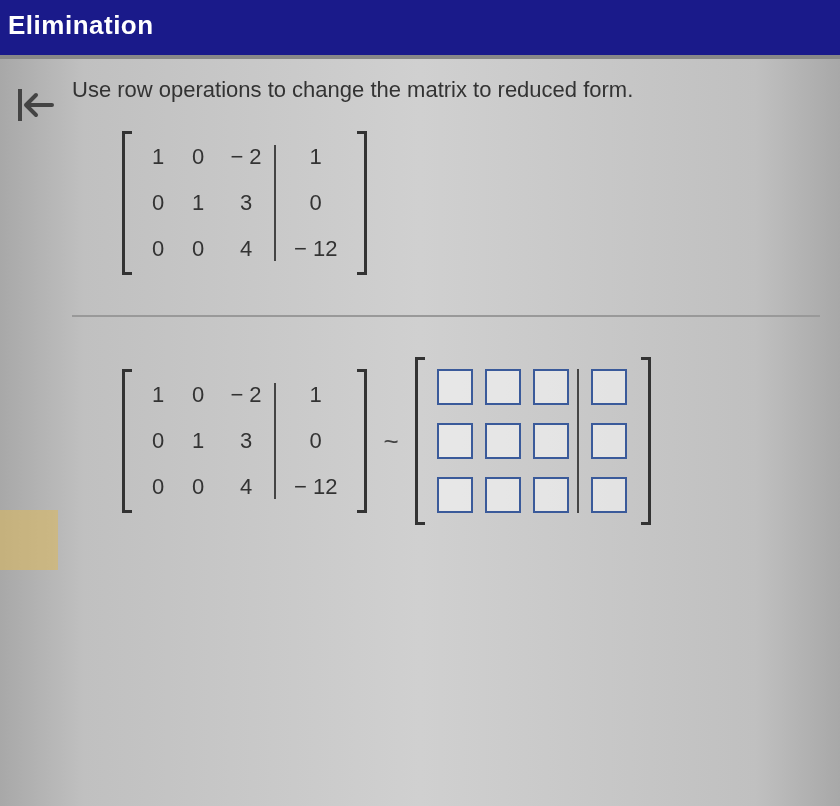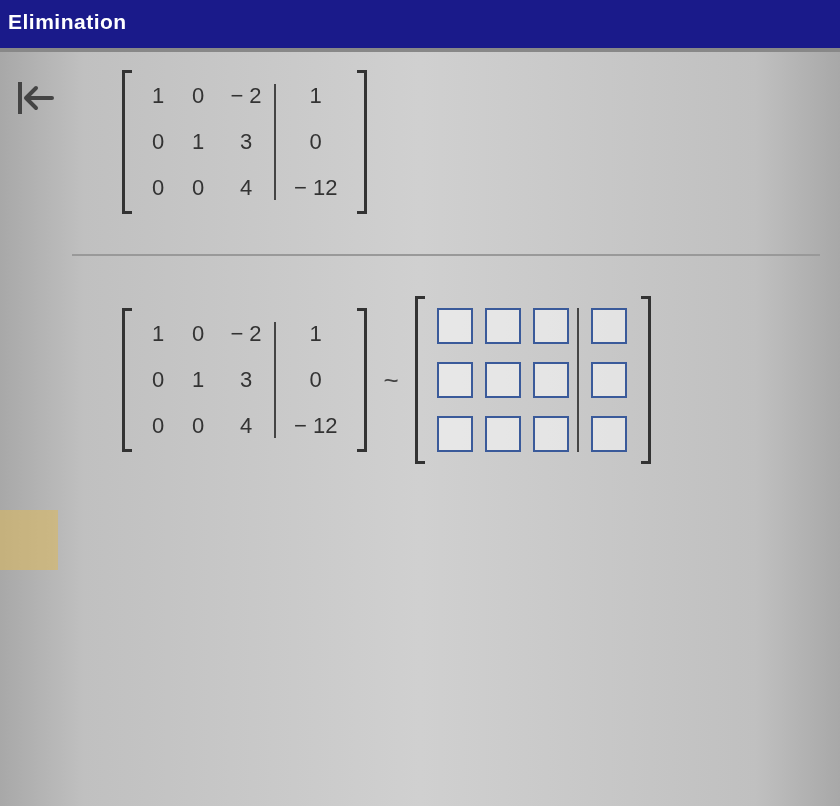--- a/index.html
+++ b/index.html
@@ -7,21 +7,21 @@
     width: 840px;
     height: 806px;
     font-family: Arial, Helvetica, sans-serif;
     background: linear-gradient(90deg, #a8a8a8 0%, #c0c0c0 10%, #d0d0d0 50%, #c0c0c0 90%, #a8a8a8 100%);
     overflow: hidden;
   }
   .header {
     background: #1a1a8a;
     color: #fff;
     font-weight: bold;
-    font-size: 21px;
+    font-size: 26px;
     padding: 10px 8px 14px 8px;
     letter-spacing: 0.5px;
   }
   .content {
     display: flex;
     border-top: 4px solid #888;
     padding-top: 18px;
   }
   .leftcol {
     width: 72px;
@@ -135,20 +135,21 @@
   <div class="leftcol">
     <div class="back-btn">
       <svg viewBox="0 0 44 44">
         <path d="M6 6 L6 38" stroke="#444" stroke-width="4" fill="none"></path>
         <path d="M38 22 L12 22 M12 22 L22 12 M12 22 L22 32" stroke="#444" stroke-width="4" fill="none" stroke-linecap="round"></path>
       </svg>
     </div>
   </div>
 
   <div class="maincol">
+    <div class="instruction">Use row operations to change the matrix to reduced form.</div>
 
     <div class="matrix-wrap">
       <div class="matrix">
         <div class="bracket left"></div>
         <div class="mbody">
           <div class="coef">
             <div class="cell">1</div>
             <div class="cell">0</div>
             <div class="cell neg">− 2</div>
             <div class="cell">0</div>

